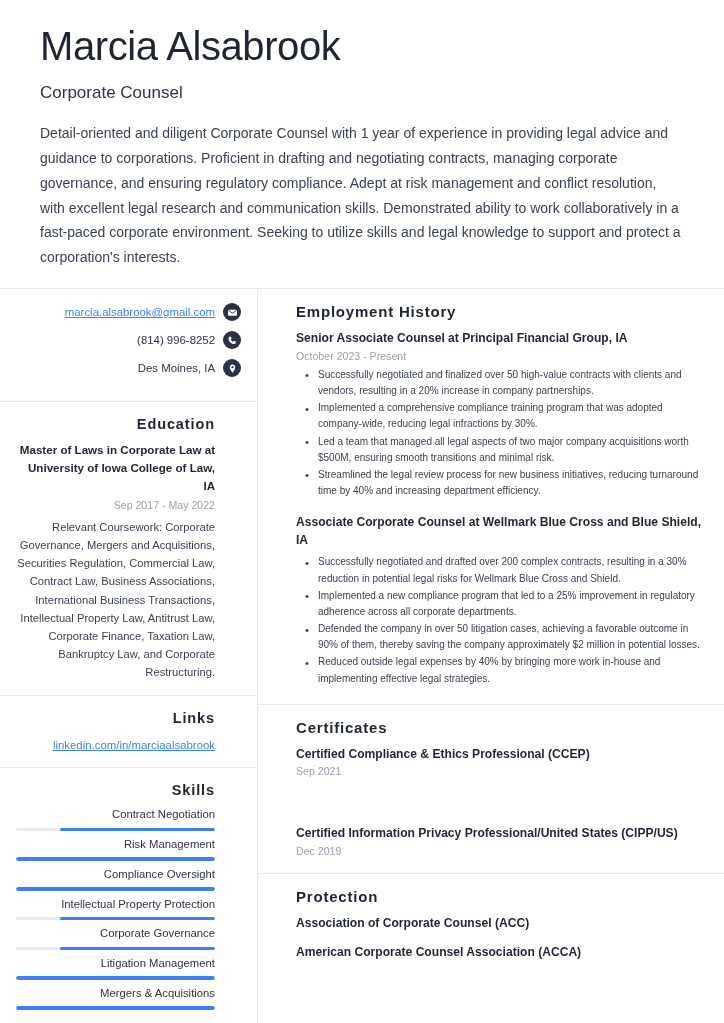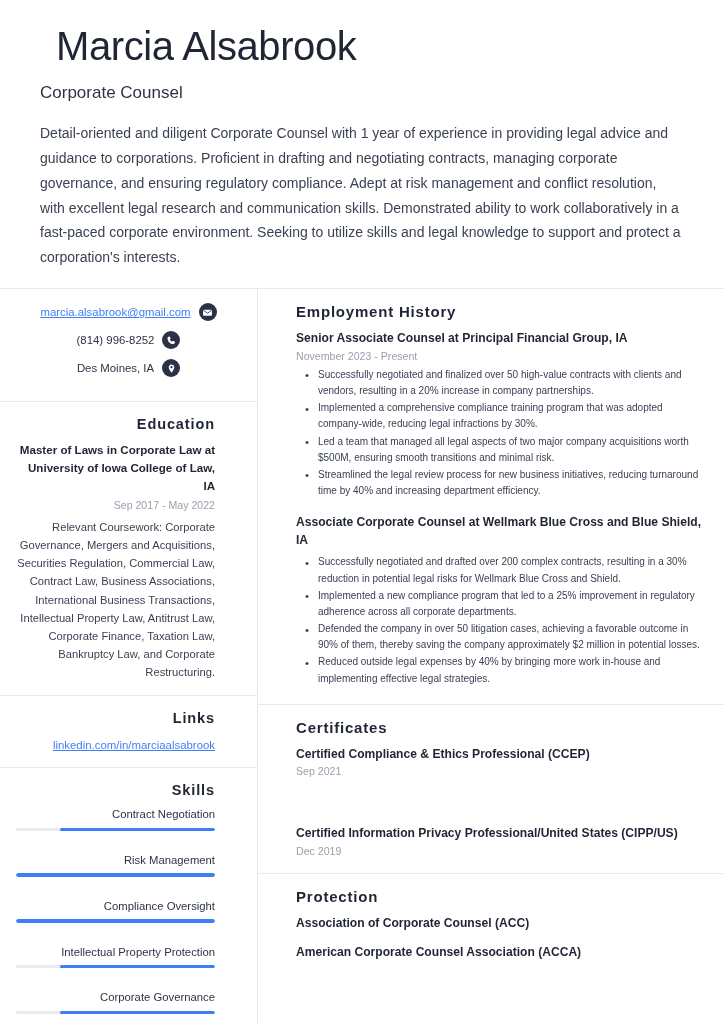--- a/index.html
+++ b/index.html
@@ -15,21 +15,20 @@
 
   
   .header { padding: 24px 40px 18px 40px; border-bottom: 1px solid #e8e9ed; }
   .name {
     font-size: 40px;
     font-weight: 400;
     letter-spacing: -0.4px;
     color: #1f2533;
     line-height: 1.12;
     margin-bottom: 14px;
-    margin-left: 16px;
   }
   .job-title {
     font-size: 17px;
     font-weight: 400;
     color: #2c3445;
     margin-bottom: 18px;
   }
   .summary {
     font-size: 14px;
     line-height: 1.78;
@@ -61,21 +60,21 @@
     letter-spacing: 0.9px;
     color: #1f2533;
     margin-bottom: 9px;
     text-align: right;
   }
 
   
   .contact-row {
     display: flex;
     align-items: center;
-    justify-content: center;
+    justify-content: flex-end;
     gap: 8px;
     margin-bottom: 10px;
   }
   .contact-row:last-child { margin-bottom: 10px; }
   .contact-text { font-size: 11.4px; color: #2c3445; }
   .contact-text.link { color: #3f7ff5; text-decoration: underline; }
   .ico {
     width: 18px; height: 18px;
     border-radius: 50%;
     background: #2b3245;
@@ -108,21 +107,21 @@
 
   
   .side-link {
     font-size: 11.4px;
     color: #3f7ff5;
     text-decoration: underline;
     display: inline-block;
   }
 
   
-  .skill { margin-bottom: 22px; }
+  .skill { margin-bottom: 6px; }
   .skill:last-child { margin-bottom: 0; }
   .skill-name {
     font-size: 11.3px;
     color: #2c3445;
     margin-bottom: 5px;
     line-height: 1.35;
   }
   .skill-track {
     height: 3.5px;
     background: #e9eaee;
@@ -294,21 +293,21 @@
       </div>
     </div>
 
     <div class="main">
 
       <div class="main-block">
         <div class="main-head">Employment History</div>
 
         <div class="entry">
           <div class="entry-title">Senior Associate Counsel at Principal Financial Group, IA</div>
-          <div class="entry-date">November 2023 - Present</div>
+          <div class="entry-date">October 2023 - Present</div>
           <ul class="bullets">
             <li>Successfully negotiated and finalized over 50 high-value contracts with clients and vendors, resulting in a 20% increase in company partnerships.</li>
             <li>Implemented a comprehensive compliance training program that was adopted company-wide, reducing legal infractions by 30%.</li>
             <li>Led a team that managed all legal aspects of two major company acquisitions worth $500M, ensuring smooth transitions and minimal risk.</li>
             <li>Streamlined the legal review process for new business initiatives, reducing turnaround time by 40% and increasing department efficiency.</li>
           </ul>
         </div>
 
         <div class="entry">
           <div class="entry-title">Associate Corporate Counsel at Wellmark Blue Cross and Blue Shield, IA</div>

